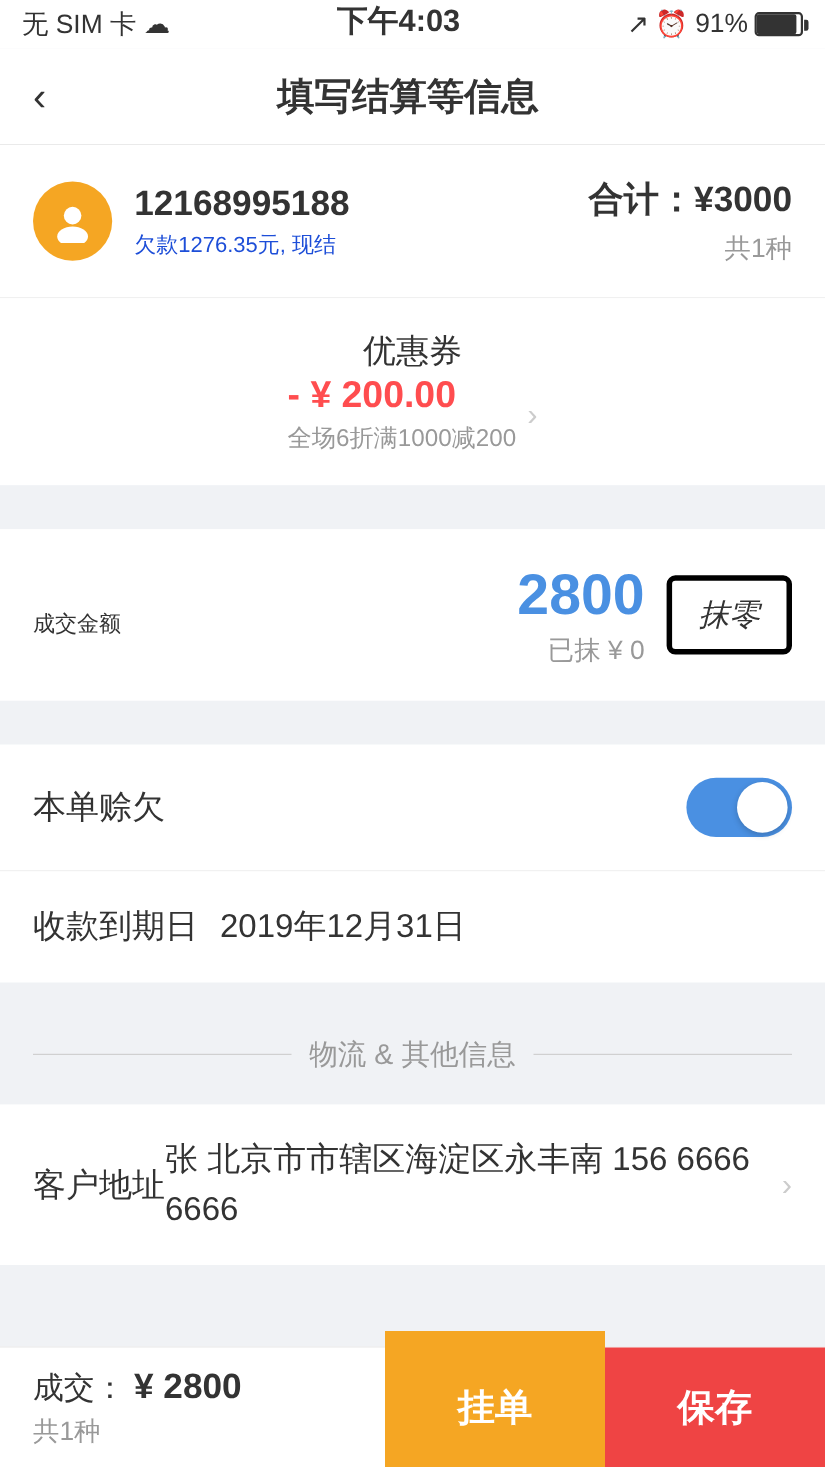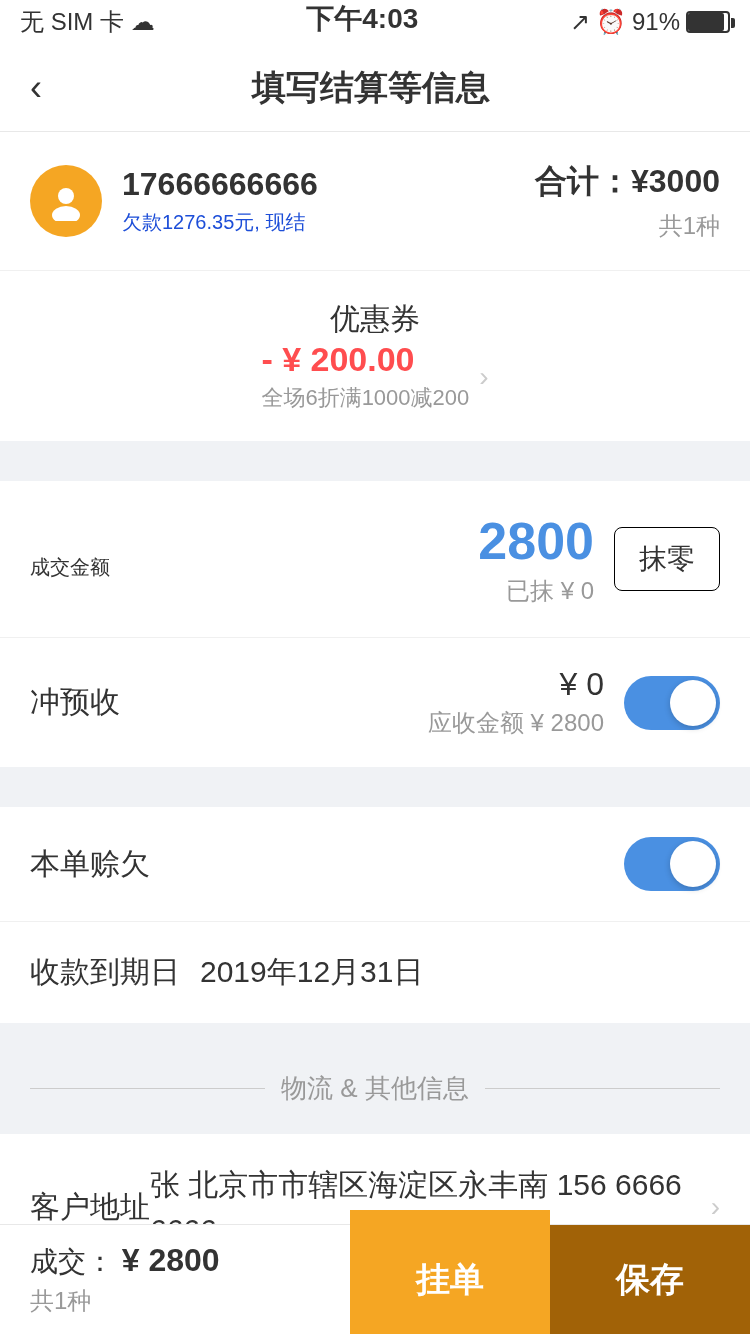--- a/index.html
+++ b/index.html
@@ -115,23 +115,23 @@
       display: flex;
       align-items: center;
       padding: 30px 30px;
       background: #fff;
     }
     .amount-label { font-size: 20px; color: #333; flex: 1; margin-top: 17px; }
     .amount-right { display: flex; align-items: center; gap: 20px; }
     .amount-value { font-size: 52px; font-weight: 600; color: #4a90e2; }
     .amount-sub { font-size: 24px; color: #999; margin-top: 4px; text-align: right; }
     .round-btn {
-      border: 1px solid #000000; border-radius: 8px;
+      border: 5px solid #000000; border-radius: 8px;
       padding: 12px 24px; font-size: 28px; color: #333;
-      background: #fff; cursor: pointer;
+      background: #fff; cursor: pointer; font-style: italic;
     }
 
     
     .prepay-row {
       display: flex;
       align-items: center;
       padding: 28px 30px;
       background: #fff;
       border-top: 1px solid #f0f0f0;
     }
@@ -215,21 +215,21 @@
     .bottom-sub { font-size: 24px; color: #999; margin-top: 4px; }
     .btn-pending {
       width: 200px; height: 140px;
       background: #f5a623;
       display: flex; align-items: center; justify-content: center;
       font-size: 34px; color: #fff; font-weight: 600;
       cursor: pointer;
     }
     .btn-save {
       width: 200px; height: 110px;
-      background: #a16207;
+      background: #ef4444;
       display: flex; align-items: center; justify-content: center;
       font-size: 34px; color: #fff; font-weight: 600;
       cursor: pointer;
     }
 
     .empty-space {
       height: 130px;
       background: #f0f2f5;
     }
   </style>
@@ -259,21 +259,21 @@
 
 <div class="card">
   <div class="customer-row">
     <div class="avatar">
       <svg width="40" height="40" viewBox="0 0 40 40" fill="none">
         <circle cx="20" cy="15" r="8" fill="white"></circle>
         <ellipse cx="20" cy="34" rx="14" ry="9" fill="white"></ellipse>
       </svg>
     </div>
     <div class="customer-info">
-      <div class="customer-phone">17666666666</div>
+      <div class="customer-phone">12168995188</div>
       <div class="customer-sub">欠款1276.35元, 现结</div>
     </div>
     <div class="customer-total">
       <div class="total-amount">合计：¥3000</div>
       <div class="total-sub">共1种</div>
     </div>
   </div>
 
   <div class="coupon-row">
     <span class="coupon-label">优惠券</span>
@@ -294,32 +294,20 @@
     <span class="amount-label">成交金额</span>
     <div class="amount-right">
       <div>
         <div class="amount-value">2800</div>
         <div class="amount-sub">已抹  ¥ 0</div>
       </div>
       <button class="round-btn">抹零</button>
     </div>
   </div>
 
-  <div class="prepay-row">
-    <span class="prepay-label">冲预收</span>
-    <div class="prepay-right">
-      <div class="prepay-amount-wrap">
-        <div class="prepay-amount">¥ 0</div>
-        <div class="prepay-sub">应收金额 ¥ 2800</div>
-      </div>
-      <div class="toggle">
-        <div class="toggle-knob"></div>
-      </div>
-    </div>
-  </div>
 </div>
 
 <div class="section-divider"></div>
 
 <div class="card">
   <div class="debt-row">
     <span class="debt-label">本单赊欠</span>
     <div class="toggle">
       <div class="toggle-knob"></div>
     </div>

